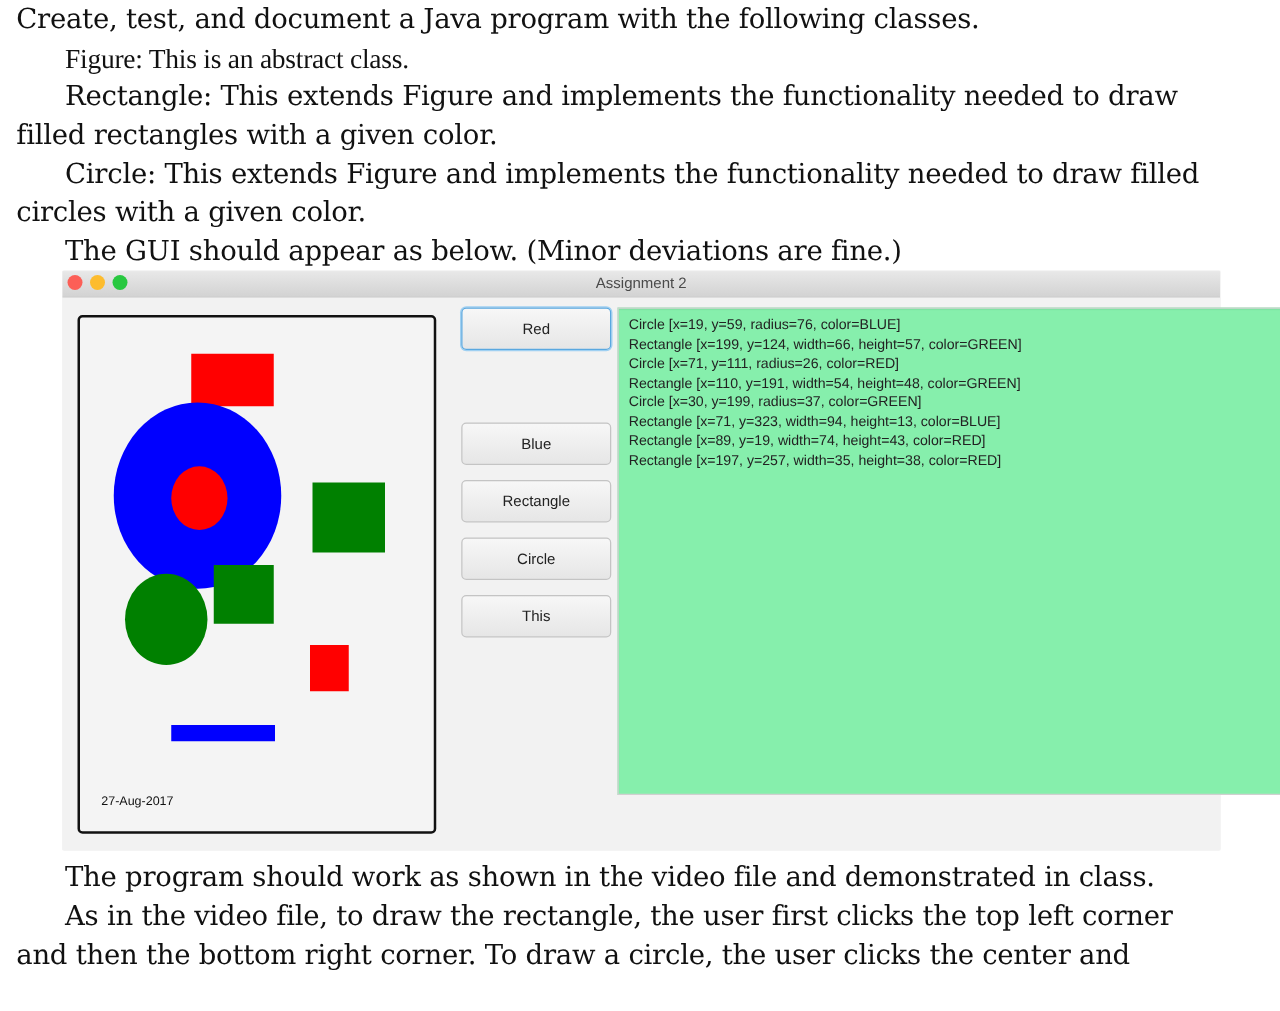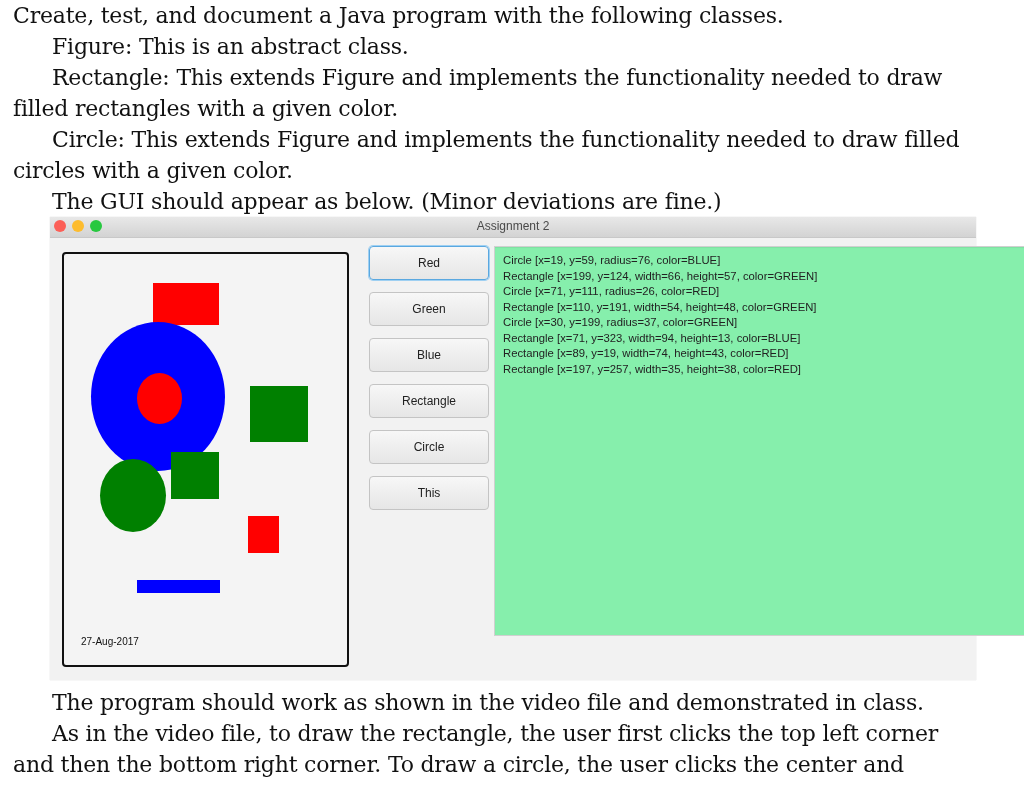--- a/index.html
+++ b/index.html
@@ -73,21 +73,21 @@
     font-family: "Liberation Sans", sans-serif; font-size: 11.3px; color: #222;
     line-height: 15.5px;
   }
   .textarea div { white-space: nowrap; }
 </style>
 </head>
 <body>
 
 <div>
   <div class="doc-line" style="left:13px; top:3px;">Create, test, and document a Java program with the following classes.</div>
-  <div class="doc-line" style="left:52px; top:34px;">Figure: This is an abstract class.</div>
+  <div class="doc-line" style="left:52px; top:34px;font-family:Liberation Serif, serif;">Figure: This is an abstract class.</div>
   <div class="doc-line" style="left:52px; top:65px;">Rectangle: This extends Figure and implements the functionality needed to draw</div>
   <div class="doc-line" style="left:13px; top:96px;">filled rectangles with a given color.</div>
   <div class="doc-line" style="left:52px; top:127px;">Circle: This extends Figure and implements the functionality needed to draw filled</div>
   <div class="doc-line" style="left:13px; top:158px;">circles with a given color.</div>
   <div class="doc-line" style="left:52px; top:189px;">The GUI should appear as below. (Minor deviations are fine.)</div>
 </div>
 
 <div class="window">
   <div class="titlebar">
     <span class="traffic" style="left:4px; background:#fc5f57;"></span>
@@ -102,21 +102,20 @@
     <div class="shape" style="left:73px; top:119px; width:45px; height:51px; border-radius:50%; background:#ff0000;"></div>
     <div class="shape" style="left:186px; top:132px; width:58px; height:56px; background:#008000;"></div>
     <div class="shape" style="left:107px; top:198px; width:48px; height:47px; background:#008000;"></div>
     <div class="shape" style="left:36px; top:205px; width:66px; height:73px; border-radius:50%; background:#008000;"></div>
     <div class="shape" style="left:184px; top:262px; width:31px; height:37px; background:#ff0000;"></div>
     <div class="shape" style="left:73px; top:326px; width:83px; height:13px; background:#0000ff;"></div>
     <div class="date">27-Aug-2017</div>
   </div>
 
   <div class="btn focused" style="top:29px;">Red</div>
-  <div class="btn" style="top:75px;">Green</div>
   <div class="btn" style="top:167px;">Rectangle</div>
   <div class="btn" style="top:121px;">Blue</div>
   <div class="btn" style="top:213px;">Circle</div>
   <div class="btn" style="top:259px;">This</div>
 
   <div class="textarea">
     <div>Circle [x=19, y=59, radius=76, color=BLUE]</div>
     <div>Rectangle [x=199, y=124, width=66, height=57, color=GREEN]</div>
     <div>Circle [x=71, y=111, radius=26, color=RED]</div>
     <div>Rectangle [x=110, y=191, width=54, height=48, color=GREEN]</div>

